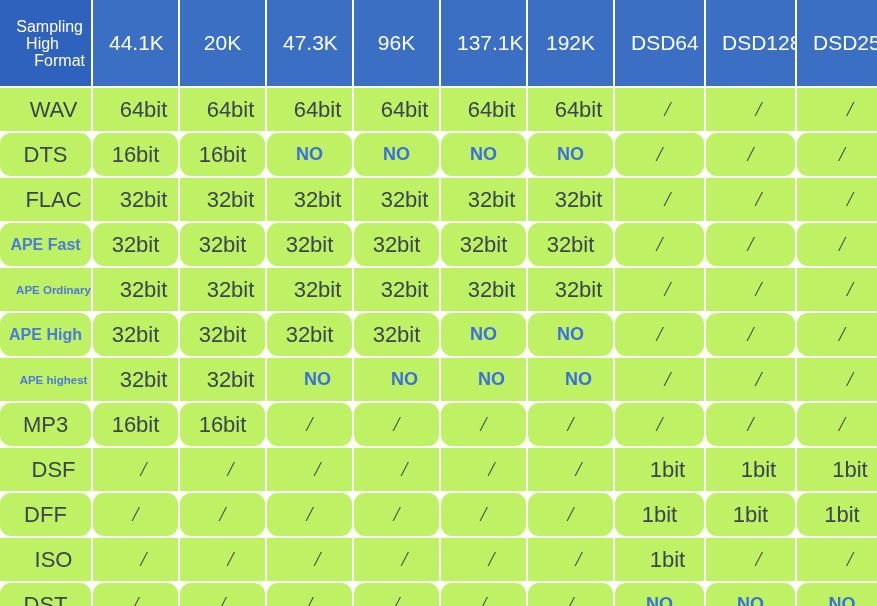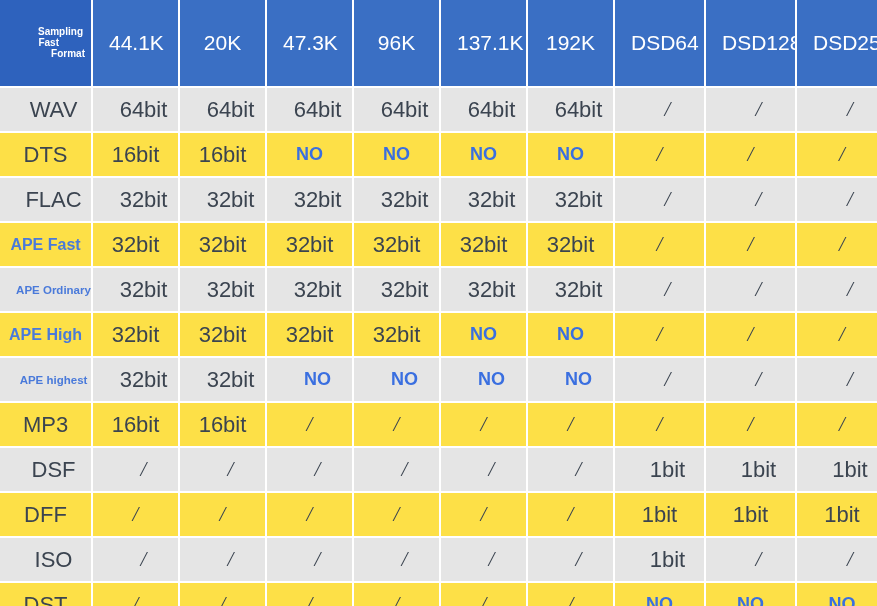--- a/index.html
+++ b/index.html
@@ -46,43 +46,43 @@
 
   th.corner {
     background: #2e62bd;
     position: relative;
     padding: 0;
   }
   th.corner .corner-inner {
     display: block;
     padding: 5px 6px 4px 5px;
     line-height: 1.08;
-    font-size: 10px;
-    font-weight: bold;
+    font-size: 16px;
+    font-weight: normal;
     color: #ffffff;
     text-align: left;
   }
   th.corner .ln-1 { display: block; text-align: right; padding-right: 2px;}
   th.corner .ln-2 { display: block; text-align: right; padding-right: 26px;}
   th.corner .ln-3 { display: block; text-align: right; }
 
   
   tbody td {
     height: 43px;
     padding: 0;
     text-align: center;
     vertical-align: middle;
     font-size: 22px;
     color: #3b4450;
     overflow: hidden;
     white-space: nowrap;
   }
 
-  tr.band-dark td { background: #e5e5e5; padding-left: 16px; }
-  tr.band-light td { background: #fde047; }
+  tr.band-dark td { background: #bef264; padding-left: 16px; }
+  tr.band-light td { background: #bef264; border-radius: 11px; }
 
   td.rowhead { font-size: 22px; color: #3b4450; }
   td.rowhead.sm {
     font-size: 16px;
     font-weight: bold;
     color: #4a7ada;
   }
   td.rowhead.xs {
     font-size: 11.5px;
     font-weight: bold;
@@ -117,21 +117,21 @@
       <col style="width:85px">
       <col style="width:89px">
       <col style="width:89px">
       <col style="width:90px">
     </colgroup>
     <thead>
       <tr>
         <th class="corner">
           <span class="corner-inner">
             <span class="ln-1">Sampling</span>
-            <span class="ln-2">Fast</span>
+            <span class="ln-2">High</span>
             <span class="ln-3">Format</span>
           </span>
         </th>
         <th>44.1K</th>
         <th>20K</th>
         <th>47.3K</th>
         <th>96K</th>
         <th>137.1K</th>
         <th>192K</th>
         <th>DSD64</th>

